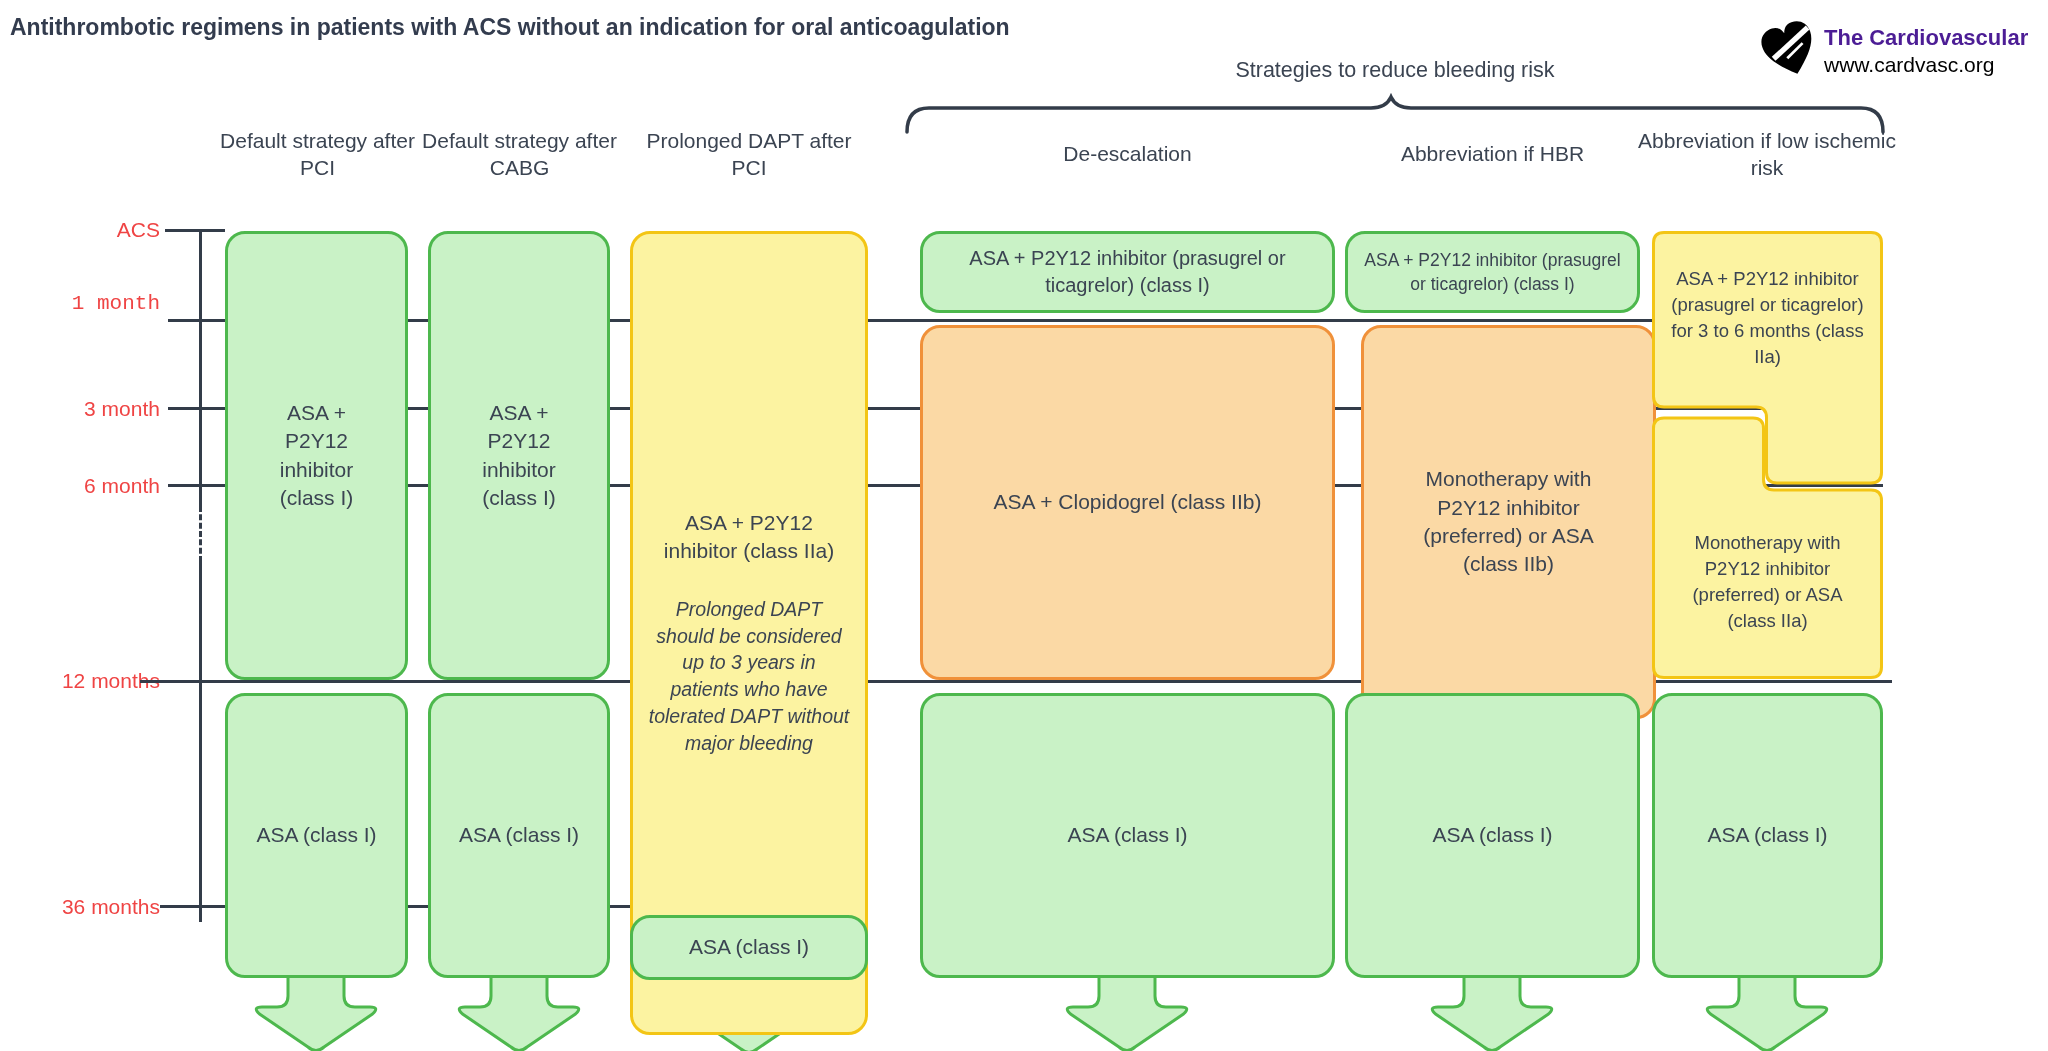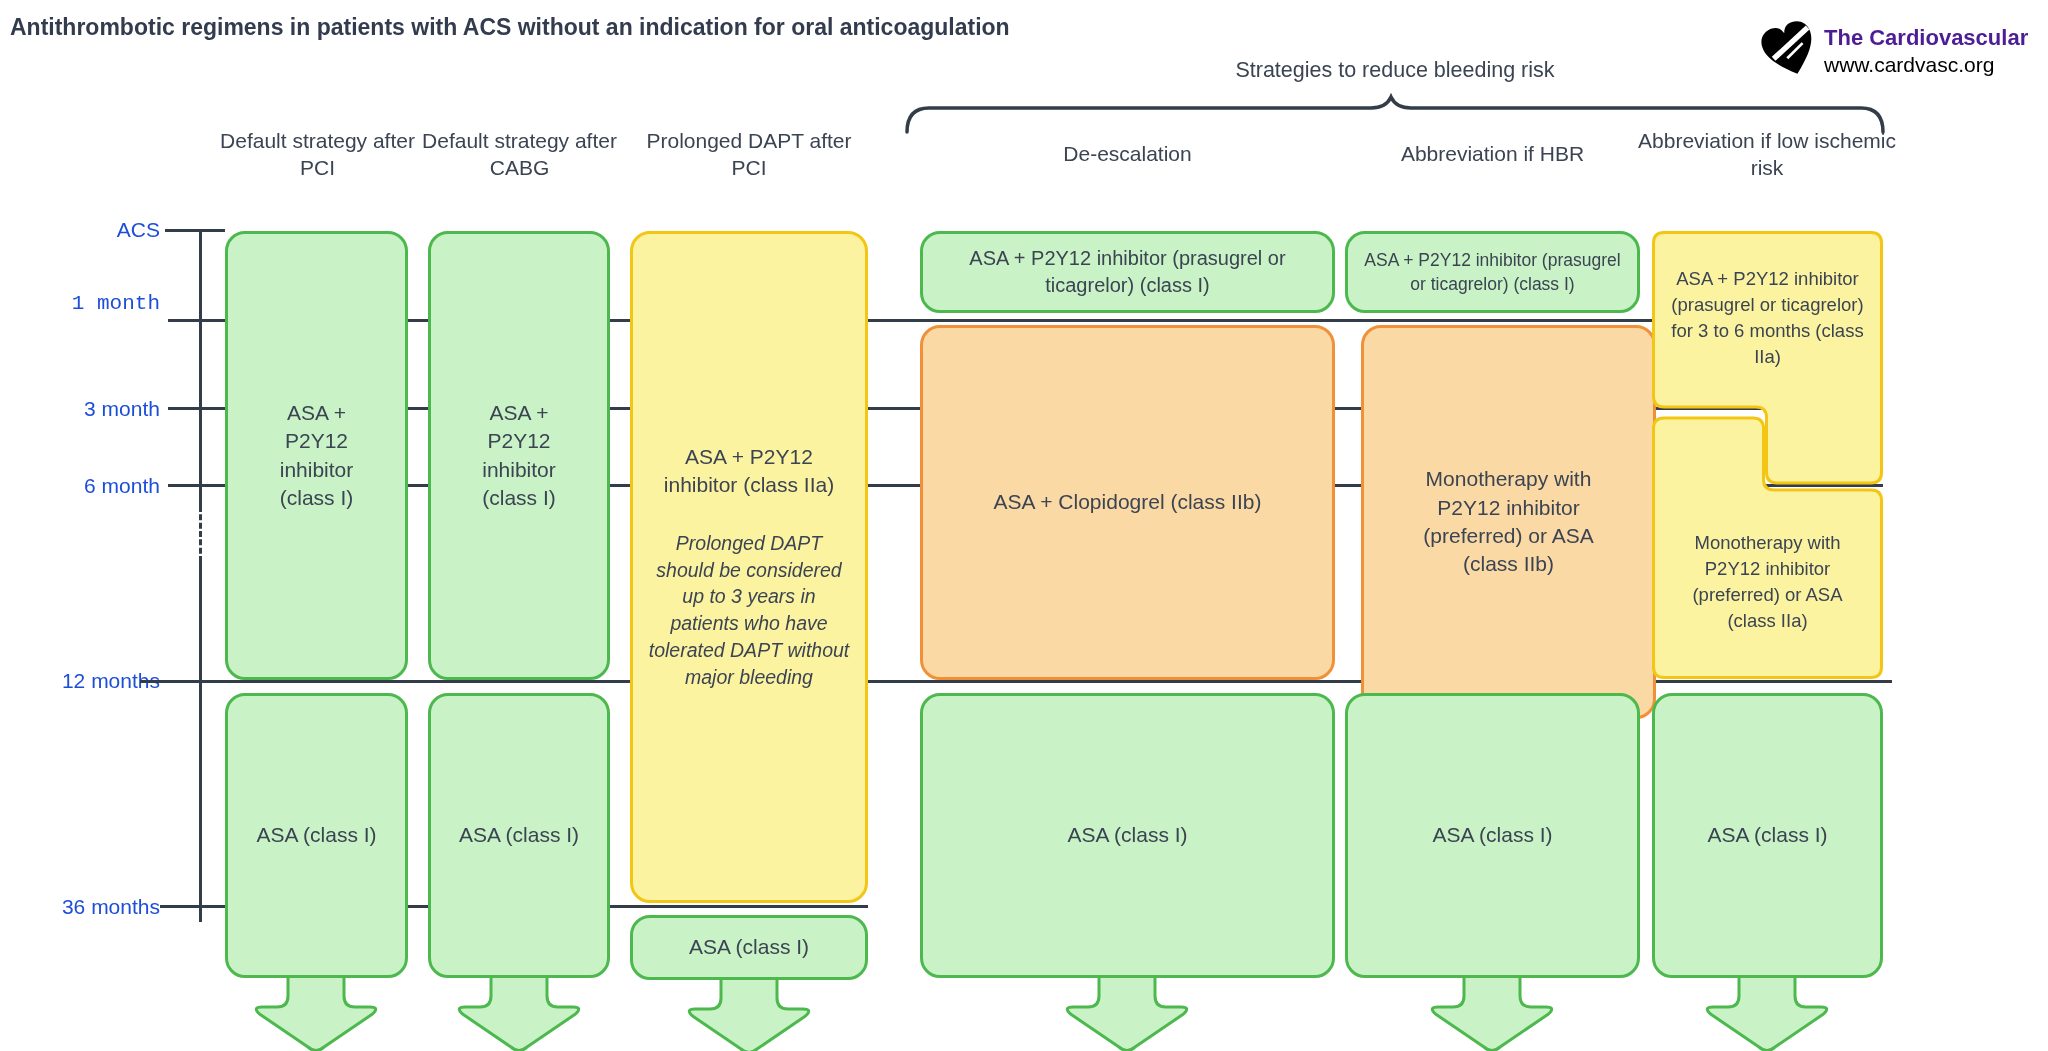--- a/index.html
+++ b/index.html
@@ -3,21 +3,21 @@
 <meta charset="utf-8">
 <style>
   html,body{margin:0;padding:0;background:#ffffff;}
   #canvas{
     position:relative;width:2048px;height:1051px;background:#ffffff;overflow:hidden;
     font-family:"Liberation Sans","DejaVu Sans",sans-serif;color:#3b4452;
   }
   .title{position:absolute;left:10px;top:14px;font-size:23px;font-weight:bold;color:#333c4e;}
   .col-header{position:absolute;text-align:center;font-size:21px;line-height:1.3;color:#3b4452;}
   .brace-label{position:absolute;text-align:center;font-size:21.5px;color:#3b4452;}
-  .tl-label{position:absolute;width:150px;text-align:right;font-size:21px;color:#1d4ed8;}
+  .tl-label{position:absolute;width:150px;text-align:right;font-size:21px;color:#ef4444;}
   .hline{position:absolute;height:3px;background:#333c49;z-index:1;}
   .vaxis{position:absolute;width:3px;background:#333c49;z-index:1;}
   .vaxis-dashed{position:absolute;width:0;border-left:3px dashed #333c49;z-index:1;}
   .box{
     position:absolute;border-radius:20px;border:3px solid;box-sizing:border-box;
     display:flex;flex-direction:column;align-items:center;justify-content:center;
     text-align:center;z-index:3;line-height:1.35;
   }
   .green{background:#c9f2c6;border-color:#4db84d;}
   .orange{background:#fbd9a5;border-color:#f0913a;}
@@ -113,21 +113,21 @@
         <path d="M42,-4 V22 Q42,33 31,33 H16 Q6,33 13.5,40 L62,73 Q70,80 78,73 L126.5,40 Q134,33 124,33 H109 Q98,33 98,22 V-4 Z" fill="#c9f2c6" stroke="#4db84d" stroke-width="3" stroke-linejoin="round"></path>
       </svg>
   </div>
 
   <div class="box green fs21" style="left:225px;top:231px;width:183px;height:449px;padding:0 41px;">ASA + P2Y12 inhibitor (class I)</div>
   <div class="box green fs21" style="left:225px;top:693px;width:183px;height:285px;">ASA (class I)</div>
 
   <div class="box green fs21" style="left:428px;top:231px;width:182px;height:449px;padding:0 41px;">ASA + P2Y12 inhibitor (class I)</div>
   <div class="box green fs21" style="left:428px;top:693px;width:182px;height:285px;">ASA (class I)</div>
 
-  <div class="box yellow" style="left:630px;top:231px;width:238px;height:672px;padding:0 14px;">
+  <div class="box yellow" style="left:630px;top:231px;width:238px;height:804px;padding:0 14px;">
     <div class="fs21">ASA + P2Y12 inhibitor (class IIa)</div>
     <div class="note">Prolonged DAPT should be considered up to 3 years in patients who have tolerated DAPT without major bleeding</div>
   </div>
   <div class="box green fs21" style="left:630px;top:915px;width:238px;height:65px;">ASA (class I)</div>
 
   <div class="box green fs20" style="left:920px;top:231px;width:415px;height:82px;padding:0 16px;">ASA + P2Y12 inhibitor (prasugrel or ticagrelor) (class I)</div>
   <div class="box orange fs21" style="left:920px;top:325px;width:415px;height:355px;padding:0 16px;">ASA + Clopidogrel (class IIb)</div>
   <div class="box green fs21" style="left:920px;top:693px;width:415px;height:285px;">ASA (class I)</div>
 
   <div class="box green fs17" style="left:1345px;top:231px;width:295px;height:82px;padding:0 14px;">ASA + P2Y12 inhibitor (prasugrel or ticagrelor) (class I)</div>

